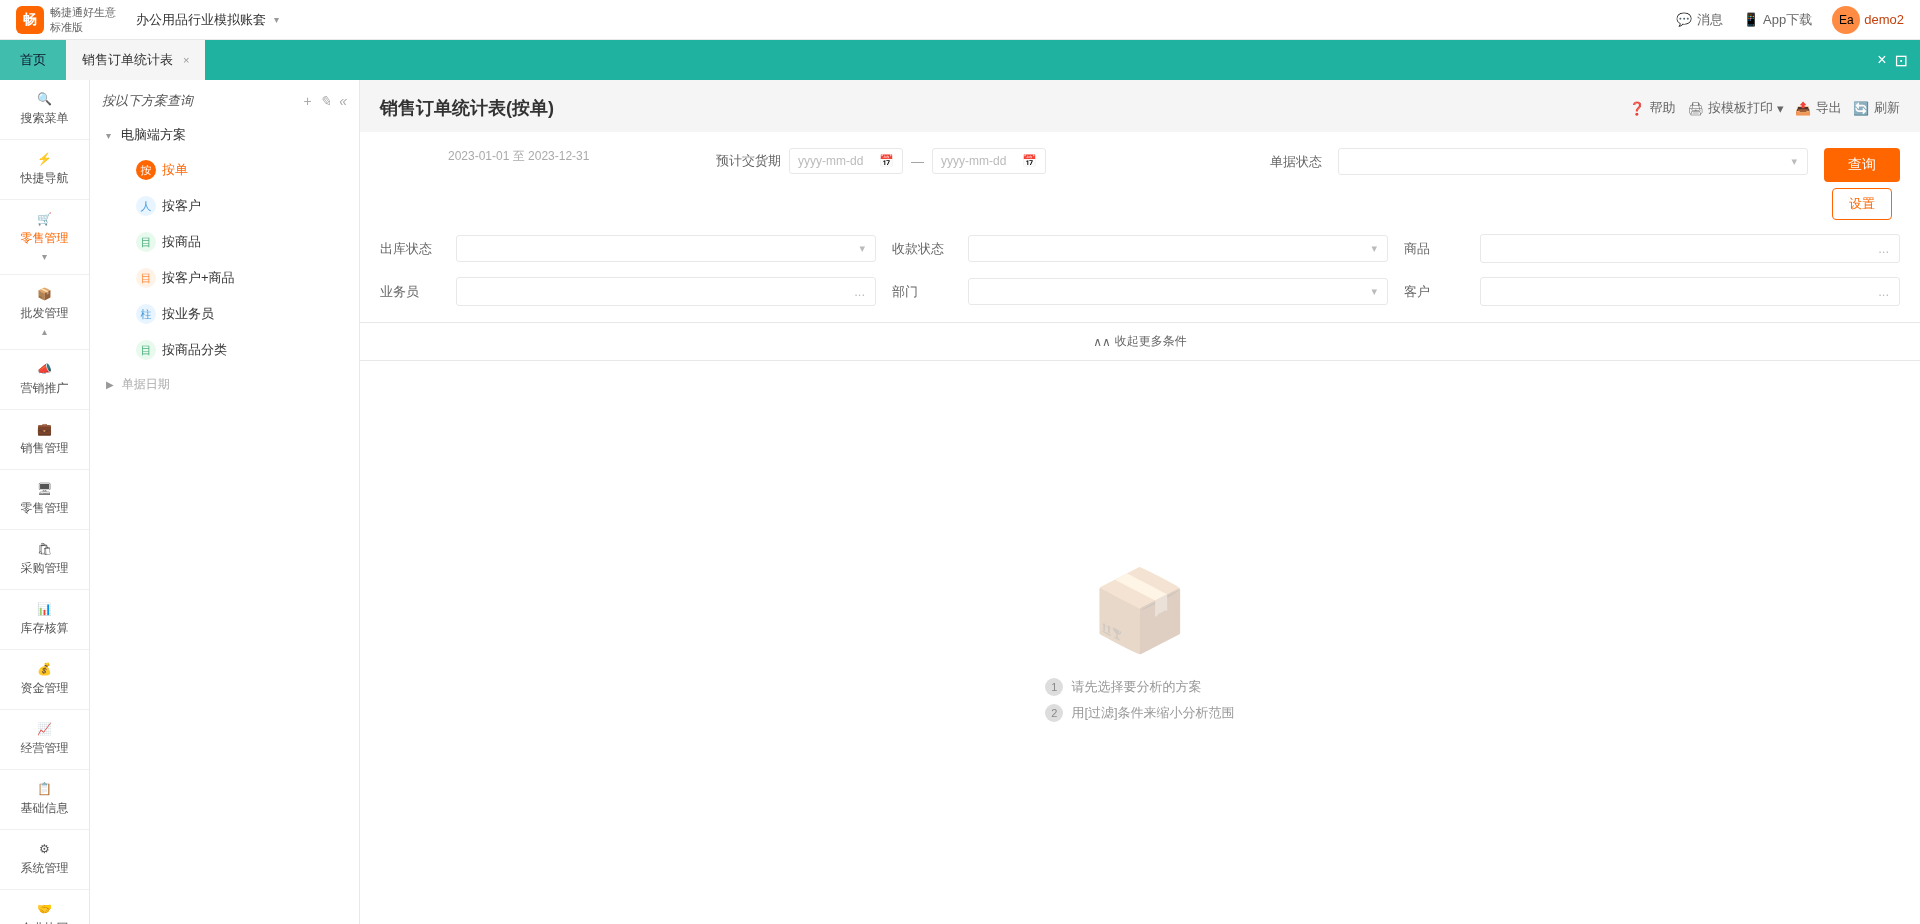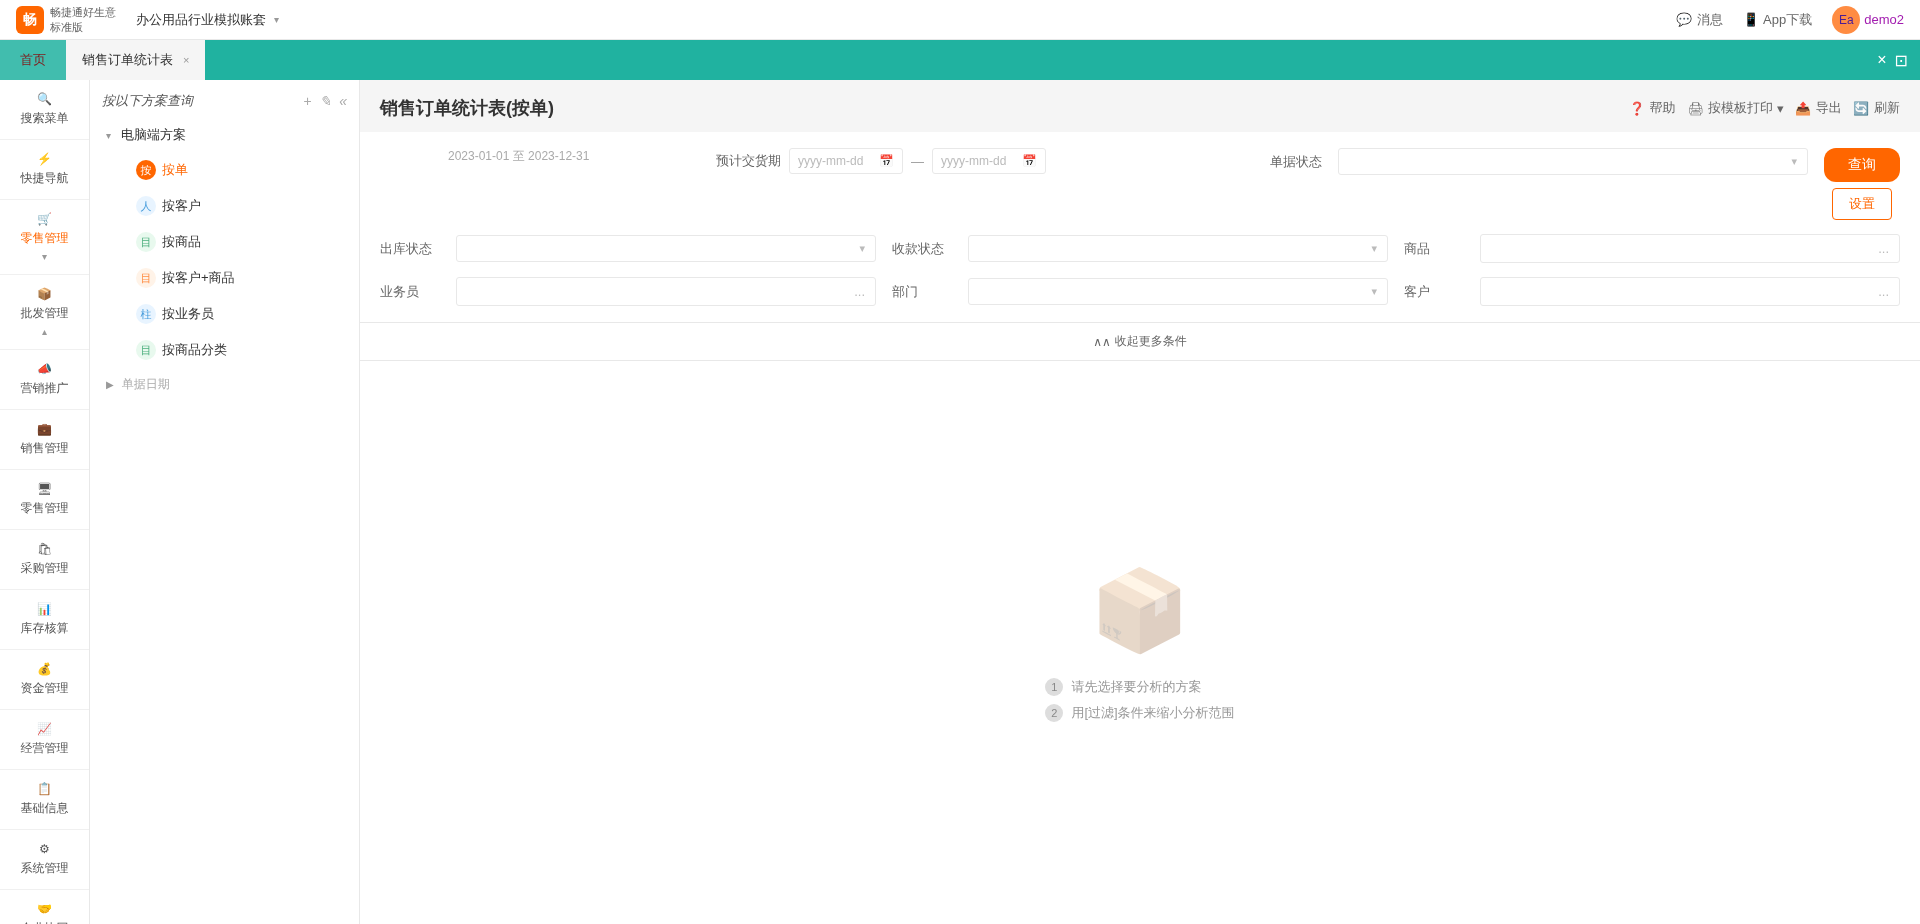--- a/index.html
+++ b/index.html
@@ -8,26 +8,26 @@
     
     .topbar { height: 40px; background: #fff; display: flex; align-items: center; justify-content: space-between; padding: 0 16px; border-bottom: 1px solid #e8e8e8; }
     .topbar-left { display: flex; align-items: center; gap: 8px; }
     .logo-area { display: flex; align-items: center; gap: 6px; }
     .logo-icon { width: 28px; height: 28px; background: #ff6600; border-radius: 6px; display: flex; align-items: center; justify-content: center; color: white; font-size: 14px; font-weight: bold; }
     .logo-text { font-size: 11px; color: #666; line-height: 1.3; }
     .app-title { font-size: 13px; color: #333; margin-left: 12px; }
     .dropdown-arrow { color: #999; font-size: 10px; cursor: pointer; }
     .topbar-right { display: flex; align-items: center; gap: 20px; }
     .topbar-action { display: flex; align-items: center; gap: 4px; color: #666; font-size: 13px; cursor: pointer; }
-    .user-avatar { width: 28px; height: 28px; background: #ff8c42; border-radius: 50%; display: flex; align-items: center; justify-content: center; color: #4c1d95; font-size: 12px; }
-    .user-name { color: #a21caf; font-size: 13px; }
+    .user-avatar { width: 28px; height: 28px; background: #ff8c42; border-radius: 50%; display: flex; align-items: center; justify-content: center; color: #000000; font-size: 12px; }
+    .user-name { color: #c2410c; font-size: 13px; }
 
     
     .tabbar { height: 40px; background: #20b2a0; display: flex; align-items: center; padding: 0 0 0 0; }
-    .tab-home { height: 40px; padding: 0 20px; display: flex; align-items: center; color: #7f1d1d; cursor: pointer; font-size: 13px; background: rgba(255,255,255,0.15); }
+    .tab-home { height: 40px; padding: 0 20px; display: flex; align-items: center; color: #0f172a; cursor: pointer; font-size: 13px; background: rgba(255,255,255,0.15); }
     .tab-active { height: 40px; padding: 0 16px; display: flex; align-items: center; color: #333; background: #f5f5f5; cursor: pointer; font-size: 13px; gap: 6px; }
     .tab-close { color: #999; font-size: 11px; cursor: pointer; margin-left: 4px; }
     .tabbar-right { margin-left: auto; display: flex; align-items: center; gap: 8px; padding-right: 12px; }
     .tabbar-icon { color: #fff; cursor: pointer; font-size: 16px; }
 
     
     .main-layout { display: flex; flex: 1; overflow: hidden; }
 
     
     .sidebar { width: 90px; background: #fff; border-right: 1px solid #e8e8e8; display: flex; flex-direction: column; overflow-y: auto; }
@@ -71,21 +71,21 @@
     .filter-label { color: #666; font-size: 13px; white-space: nowrap; min-width: 60px; }
     .filter-date-group { display: flex; align-items: center; gap: 8px; }
     .date-btn { padding: 3px 8px; border: 1px solid #e8e8e8; border-radius: 3px; font-size: 12px; cursor: pointer; color: #555; background: #fff; }
     .date-btn.active { background: #ff6600; color: #fff; border-color: #ff6600; border-radius: 12px; }
     .filter-select { flex: 1; border: 1px solid #e8e8e8; border-radius: 3px; padding: 6px 10px; font-size: 13px; color: #333; display: flex; align-items: center; justify-content: space-between; cursor: pointer; background: #fff; }
     .filter-input { flex: 1; border: 1px solid #e8e8e8; border-radius: 3px; padding: 6px 10px; font-size: 13px; color: #aaa; background: #fff; display: flex; align-items: center; justify-content: space-between; }
     .filter-arrow { color: #bbb; font-size: 11px; }
     .filter-dots { color: #bbb; font-size: 13px; cursor: pointer; }
     .date-input { border: 1px solid #e8e8e8; border-radius: 3px; padding: 5px 8px; font-size: 12px; color: #bbb; background: #fff; width: 114px; display: flex; align-items: center; justify-content: space-between; }
     .date-sep { color: #999; }
-    .search-btn { background: #ff6600; color: #fff; border: none; border-radius: 12px; padding: 8px 24px; font-size: 14px; cursor: pointer; }
+    .search-btn { background: #ff6600; color: #fff; border: none; border-radius: 4px; padding: 8px 24px; font-size: 14px; cursor: pointer; }
     .setting-btn { background: #fff; color: #ff6600; border: 1px solid #ff6600; border-radius: 4px; padding: 6px 16px; font-size: 13px; cursor: pointer; }
     .collapse-row { display: flex; align-items: center; justify-content: center; padding: 10px; background: #fff; border-bottom: 1px solid #e8e8e8; }
     .collapse-btn { display: flex; align-items: center; gap: 4px; color: #666; font-size: 12px; cursor: pointer; background: none; border: none; }
 
     
     .empty-state { flex: 1; display: flex; flex-direction: column; align-items: center; justify-content: center; background: #fff; }
     .empty-icon { font-size: 80px; margin-bottom: 20px; opacity: 0.3; }
     .empty-tips { display: flex; flex-direction: column; gap: 8px; }
     .empty-tip { display: flex; align-items: center; gap: 8px; color: #999; font-size: 13px; }
     .tip-num { width: 18px; height: 18px; border-radius: 50%; background: #ddd; color: #888; font-size: 11px; display: flex; align-items: center; justify-content: center; flex-shrink: 0; }

